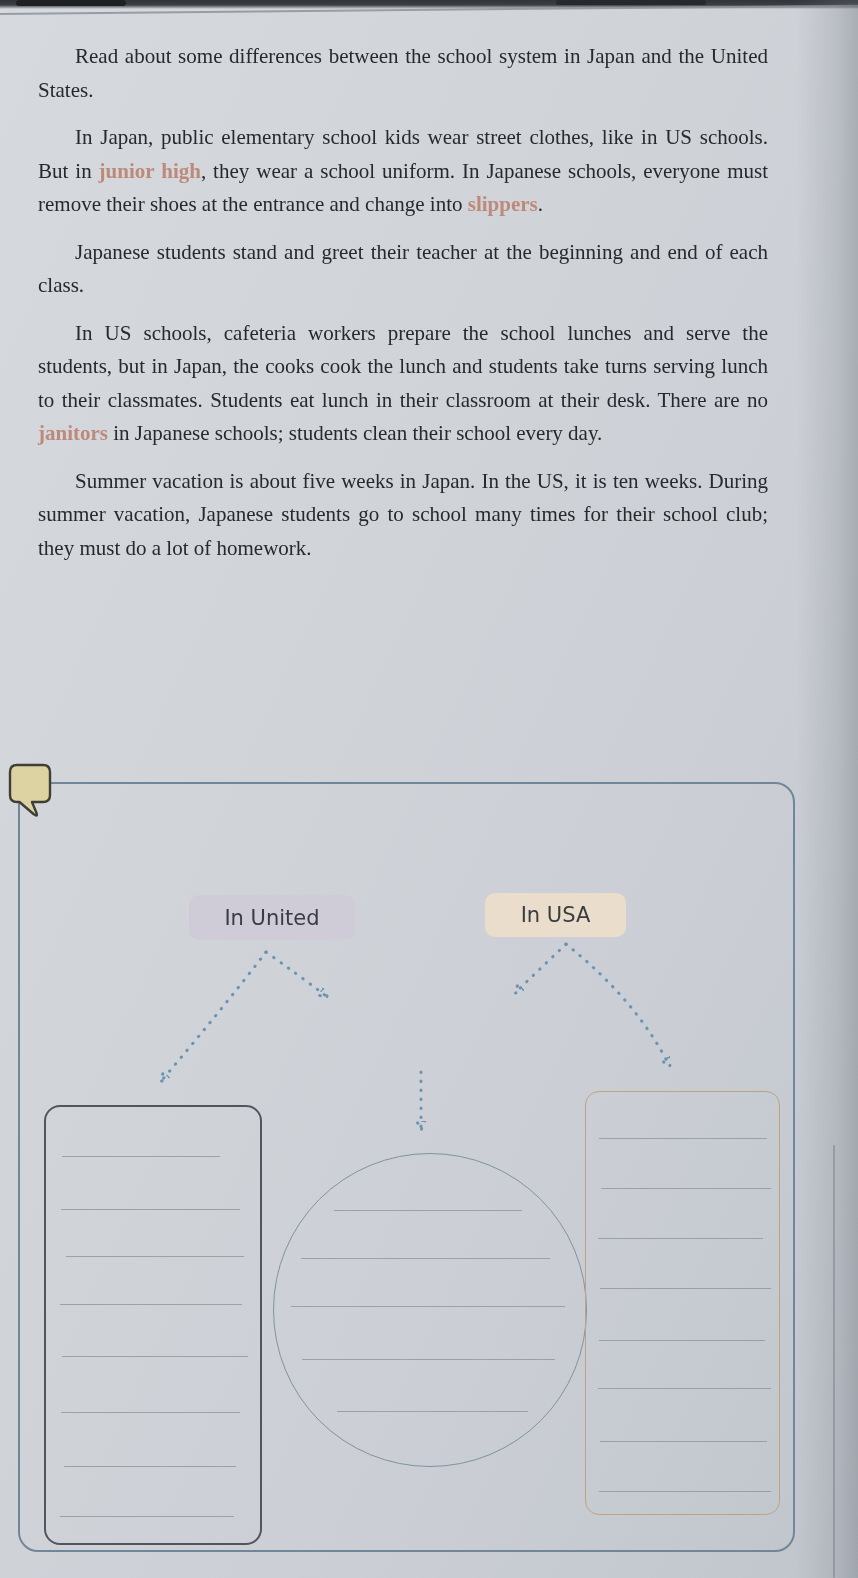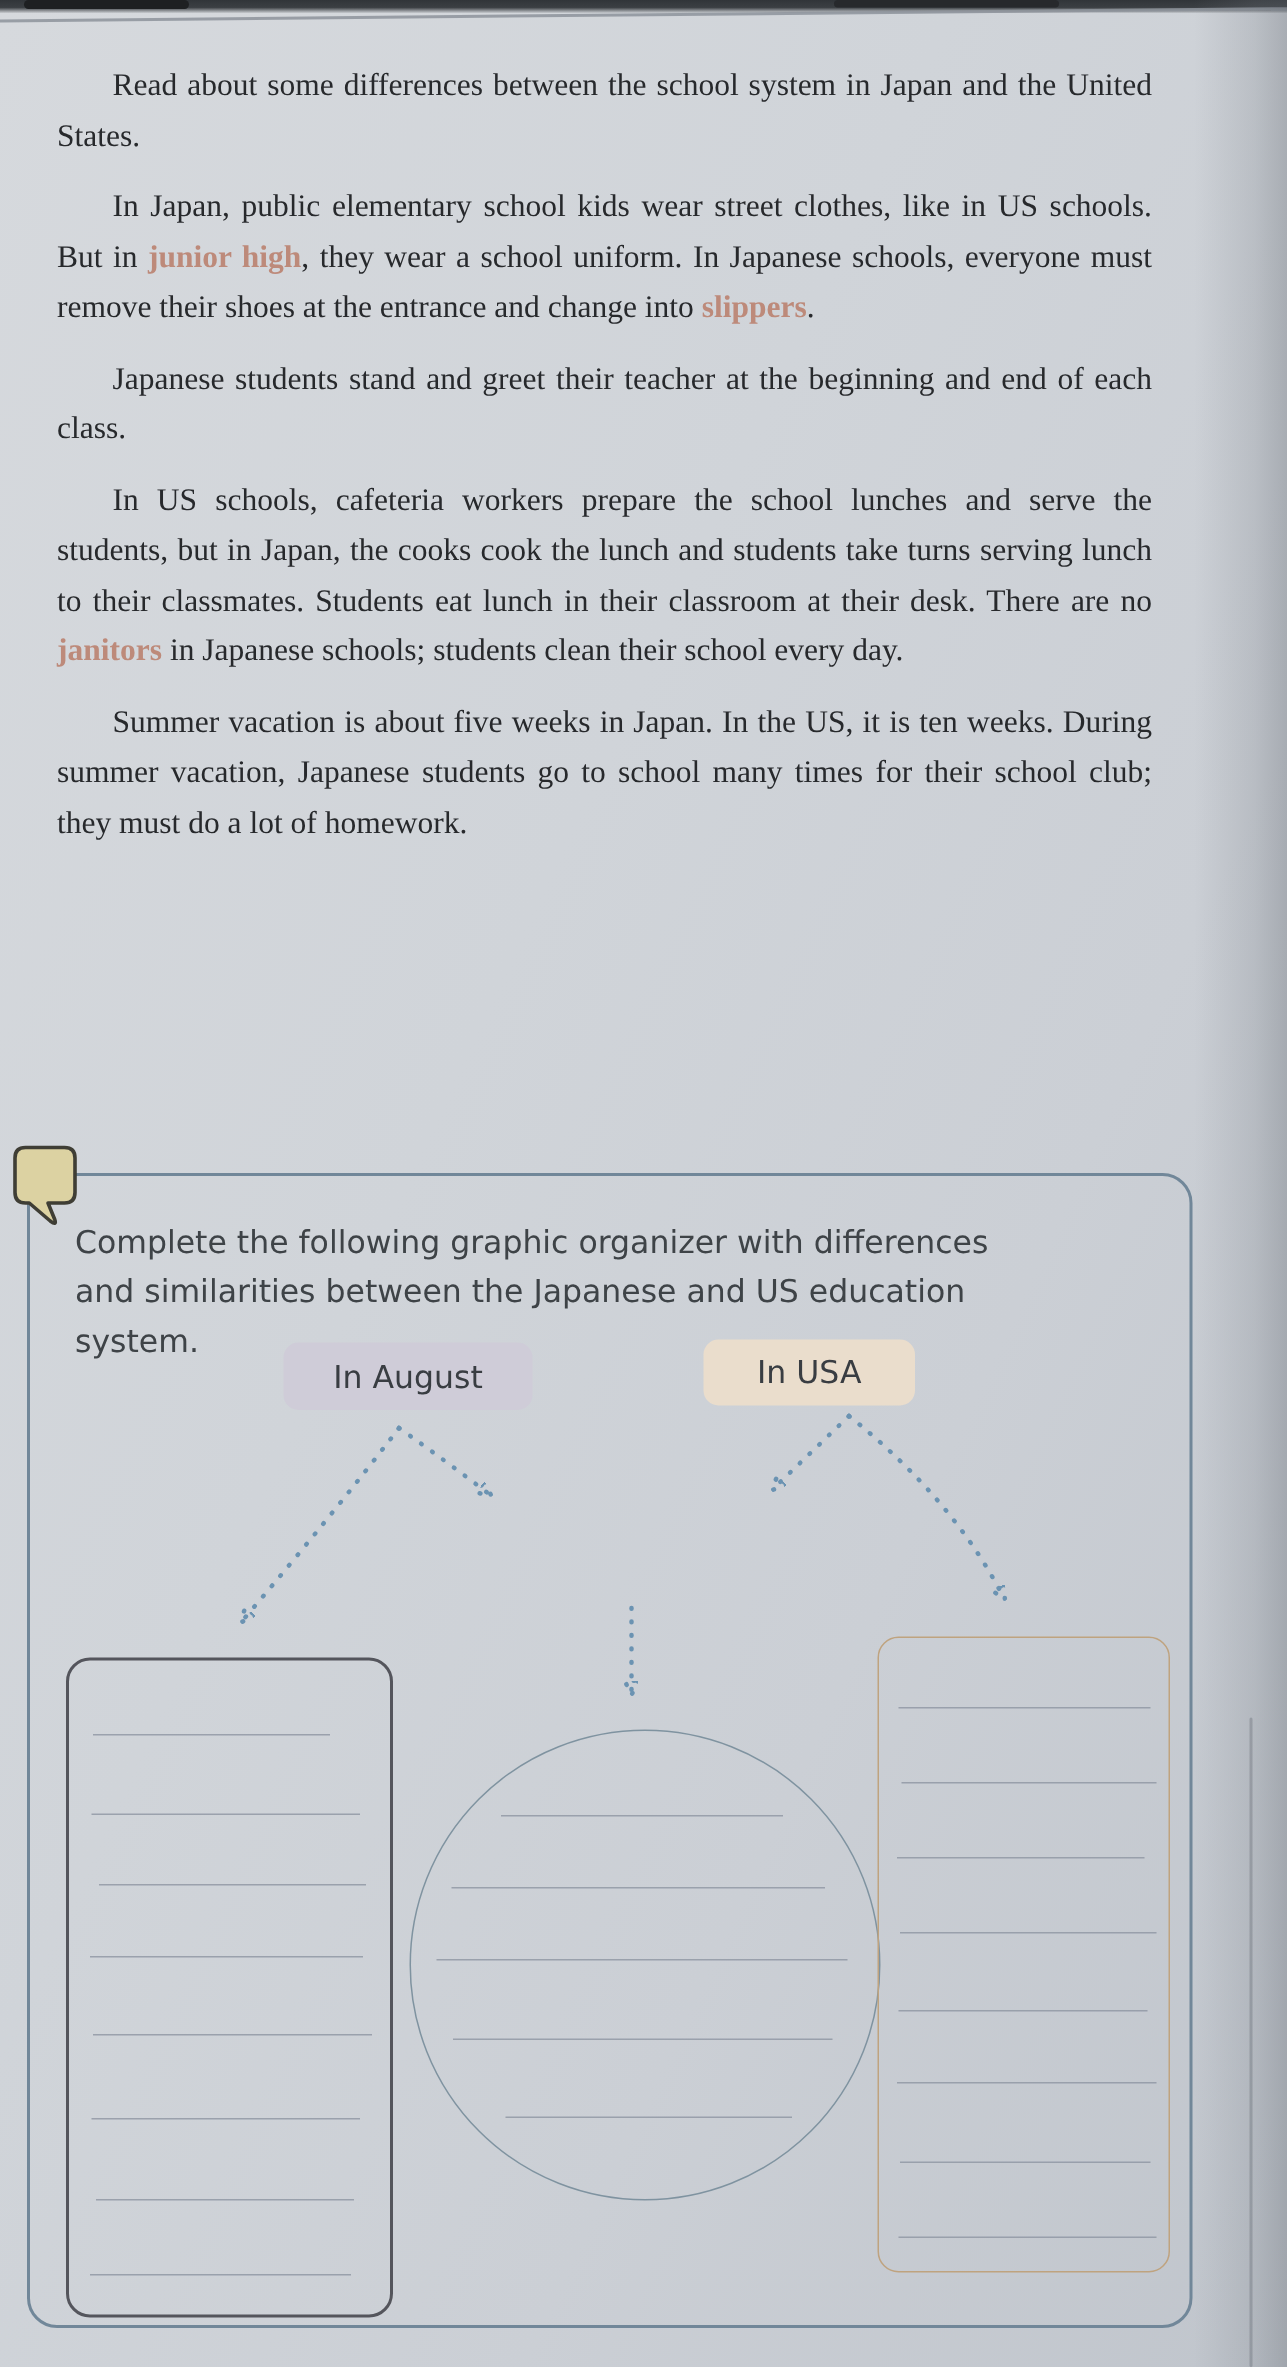--- a/index.html
+++ b/index.html
@@ -47,21 +47,21 @@
 
   
   .organizer{position:absolute;left:18px;top:782px;width:777px;height:770px;
     border:2px solid var(--box-border);border-radius:20px;}
   .bubble-icon{position:absolute;left:-14px;top:-22px;width:52px;height:58px;}
   .instruction{position:absolute;left:30px;top:28px;width:648px;
     font-family:"DejaVu Sans", sans-serif;font-size:21px;line-height:33px;color:#3e4347;}
   .chip{position:absolute;display:flex;align-items:center;justify-content:center;
     font-family:"DejaVu Sans", sans-serif;font-size:21px;color:#393d42;border-radius:10px;}
   .chip-japan{left:169px;top:111px;width:166px;height:45px;background:var(--japan-chip-bg);}
-  .chip-usa{left:449px;top:109px;width:141px;height:44px;background:var(--usa-chip-bg);}
+  .chip-usa{left:465px;top:109px;width:141px;height:44px;background:var(--usa-chip-bg);}
   .chip-both{left:260px;top:233px;width:280px;height:48px;background:var(--both-chip-bg);border-radius:8px;}
 
   .arrows{position:absolute;left:0;top:0;width:858px;height:1578px;pointer-events:none;}
   .arrows path{fill:none;stroke:var(--arrow);stroke-width:3;stroke-linecap:round;stroke-dasharray:.5 8.5;}
 
   .write-box{position:absolute;background:transparent;}
   .left-box{left:24px;top:321px;width:218px;height:440px;
     border:2px solid var(--left-box-border);border-radius:16px;}
   .right-box{left:565px;top:307px;width:195px;height:424px;
     border:1.6px solid var(--right-box-border);border-radius:14px;}
@@ -86,23 +86,22 @@
   <p class="para"><span>Japanese students stand and greet their teacher at the beginning and end of each class.</span></p>
   <p class="para"><span>In US schools, cafeteria workers prepare the school lunches and serve the students, but in Japan, the cooks cook the lunch and students take turns serving lunch to their classmates. Students eat lunch in their classroom at their desk. There are no </span><span class="hl">janitors</span><span> in Japanese schools; students clean their school every day.</span></p>
   <p class="para"><span>Summer vacation is about five weeks in Japan. In the US, it is ten weeks. During summer vacation, Japanese students go to school many times for their school club; they must do a lot of homework.</span></p>
 </div>
 
 <div class="organizer">
   <svg class="bubble-icon" viewBox="0 0 52 58">
     <path d="M11 3 H37 Q44 3 44 10 V33 Q44 40 37 40 H26 L30.5 51 Q32 55.5 27.5 52 L13.5 40 H11 Q4 40 4 33 V10 Q4 3 11 3 Z" fill="var(--bubble-fill)" stroke="var(--bubble-stroke)" stroke-width="2.4" stroke-linejoin="round"></path>
   </svg>
 
-  <div class="instruction">Complete the following graphic organizer with differences and similarities between the Japanese and US education system.</div>
 
-  <div class="chip chip-japan">In August</div>
+  <div class="chip chip-japan">In United</div>
   <div class="chip chip-usa">In USA</div>
 
   <div class="write-box left-box">
       <div class="blank-line" style="top: 49px; left: 16px; right: 40px;"></div>
       <div class="blank-line" style="top: 102px; left: 15px; right: 20px;"></div>
       <div class="blank-line" style="top: 149px; left: 20px; right: 16px;"></div>
       <div class="blank-line" style="top: 197px; left: 14px; right: 18px;"></div>
       <div class="blank-line" style="top: 249px; left: 16px; right: 12px;"></div>
       <div class="blank-line" style="top: 305px; left: 15px; right: 20px;"></div>
       <div class="blank-line" style="top: 359px; left: 18px; right: 24px;"></div>

